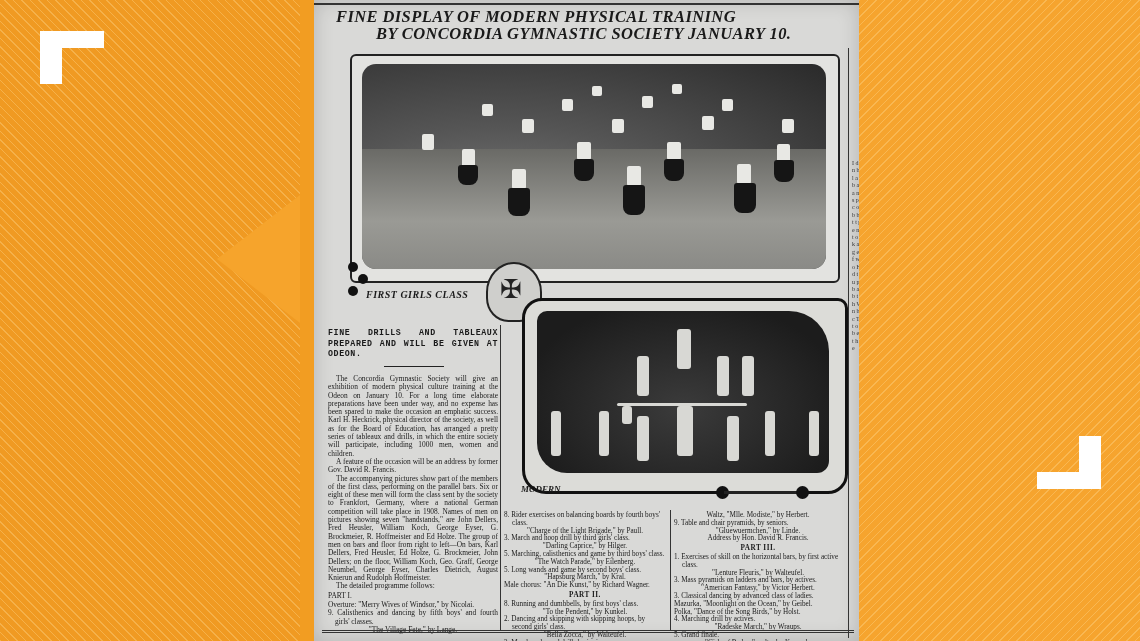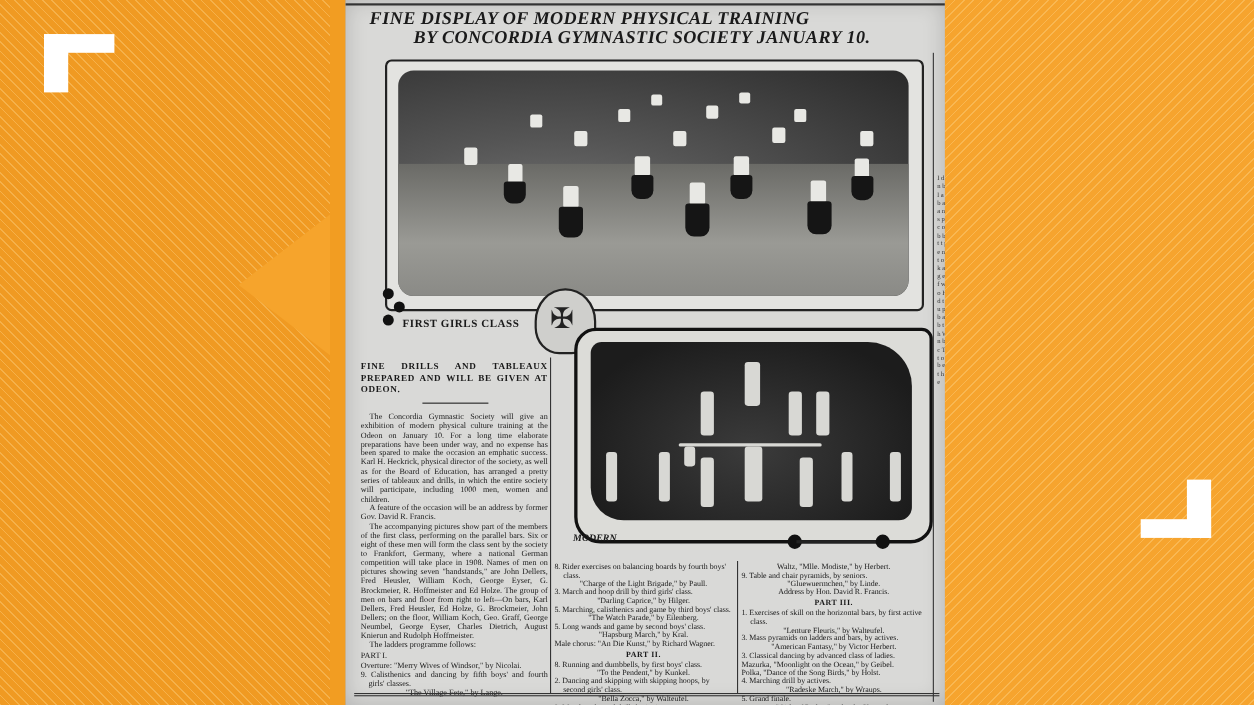--- a/index.html
+++ b/index.html
@@ -56,21 +56,21 @@
     overflow: hidden;
   }
   .photo1 .floor {
     position: absolute; left: 0; right: 0; bottom: 0; height: 120px;
     background: linear-gradient(180deg, #6a6a66 0, #9a9a95 60%, #8a8a86 100%);
   }
   .gym { position: absolute; background: #e8e8e4; border-radius: 2px; }
   .skirt { position: absolute; background: #151515; border-radius: 3px 3px 8px 8px; }
 
   .caption1 {
-    position: absolute; left: 52px; top: 289px; font-size: 10px; 
+    position: absolute; left: 52px; top: 289px; font-size: 10px; font-style: italic;
     font-weight: bold; letter-spacing: 0.5px;
   }
   .emblem {
     position: absolute; left: 172px; top: 262px; width: 52px; height: 56px;
     border: 2px solid #222; border-radius: 50% 50% 40% 40%; background: #cfcfcc;
   }
   .emblem::after {
     content: "✠"; position: absolute; left: 12px; top: 10px; font-size: 26px; color: #222;
   }
   .dumbbell-l { position: absolute; left: 34px; top: 262px; }
@@ -90,21 +90,21 @@
     position: absolute; left: 207px; top: 484px; font-size: 9px; font-style: italic;
     font-weight: bold;
   }
   .dumbbell-r { position: absolute; left: 402px; top: 486px; width: 100px; height: 14px; }
   .dumbbell-r .bar { position: absolute; left: 8px; top: 5px; width: 76px; height: 3px; background: #222; }
 
   .col-rule { position: absolute; border-left: 1px solid #333; }
 
   .subhead {
     position: absolute; left: 14px; top: 328px; width: 170px;
-    font-family: Liberation Serif, serif; font-weight: bold; font-size: 8.3px;
+    font-family: Liberation Mono, monospace; font-weight: bold; font-size: 8.3px;
     line-height: 10.5px; text-align: justify; letter-spacing: 0.6px;
   }
   .subhead-rule { position: absolute; left: 70px; top: 366px; width: 60px; border-top: 1px solid #222; }
 
   .article {
     position: absolute; left: 14px; top: 375px; width: 170px;
     font-family: "Liberation Serif", serif; font-size: 7.4px; line-height: 8.3px;
     text-align: justify;
   }
   .article p { margin: 0; text-indent: 8px; }
@@ -216,21 +216,21 @@
   <div class="col-rule" style="left:356px;top:510px;height:120px;"></div>
   <div class="col-rule" style="left:534px;top:48px;height:590px;"></div>
 
   <div class="subhead">FINE DRILLS AND TABLEAUX PREPARED AND WILL BE GIVEN AT ODEON.</div>
   <div class="subhead-rule"></div>
 
   <div class="article">
     <p>The Concordia Gymnastic Society will give an exhibition of modern physical culture training at the Odeon on January 10. For a long time elaborate preparations have been under way, and no expense has been spared to make the occasion an emphatic success. Karl H. Heckrick, physical director of the society, as well as for the Board of Education, has arranged a pretty series of tableaux and drills, in which the entire society will participate, including 1000 men, women and children.</p>
     <p>A feature of the occasion will be an address by former Gov. David R. Francis.</p>
     <p>The accompanying pictures show part of the members of the first class, performing on the parallel bars. Six or eight of these men will form the class sent by the society to Frankfort, Germany, where a national German competition will take place in 1908. Names of men on pictures showing seven "handstands," are John Dellers, Fred Heusler, William Koch, George Eyser, G. Brockmeier, R. Hoffmeister and Ed Holze. The group of men on bars and floor from right to left—On bars, Karl Dellers, Fred Heusler, Ed Holze, G. Brockmeier, John Dellers; on the floor, William Koch, Geo. Graff, George Neumbel, George Eyser, Charles Dietrich, August Knierun and Rudolph Hoffmeister.</p>
-    <p>The ladders programme follows:</p>
+    <p>The detailed programme follows:</p>
     <p class="part">PART I.</p>
     <p class="prog">Overture: "Merry Wives of Windsor," by Nicolai.</p>
     <p class="prog">9. Calisthenics and dancing by fifth boys' and fourth girls' classes.</p>
     <p class="quote">"The Village Fete," by Lange.</p>
   </div>
 
   <div class="col2">
     <p class="item">8. Rider exercises on balancing boards by fourth boys' class.</p>
     <p class="q">"Charge of the Light Brigade," by Paull.</p>
     <p class="item">3. March and hoop drill by third girls' class.</p>

